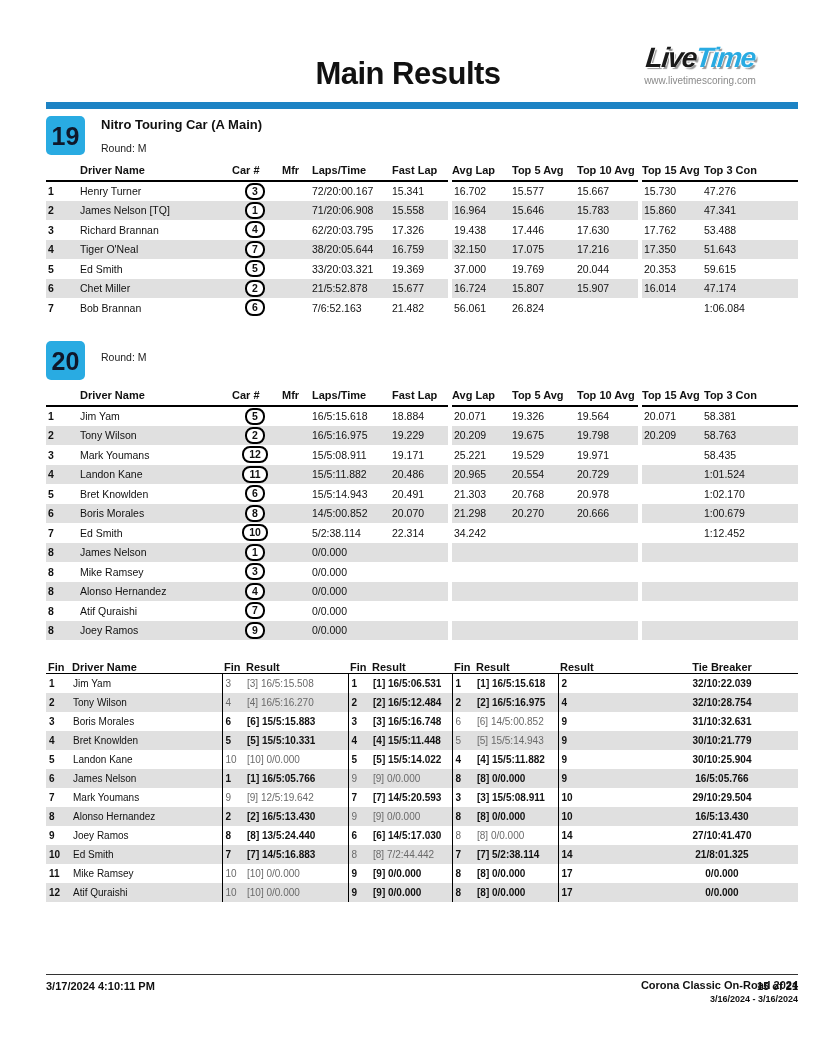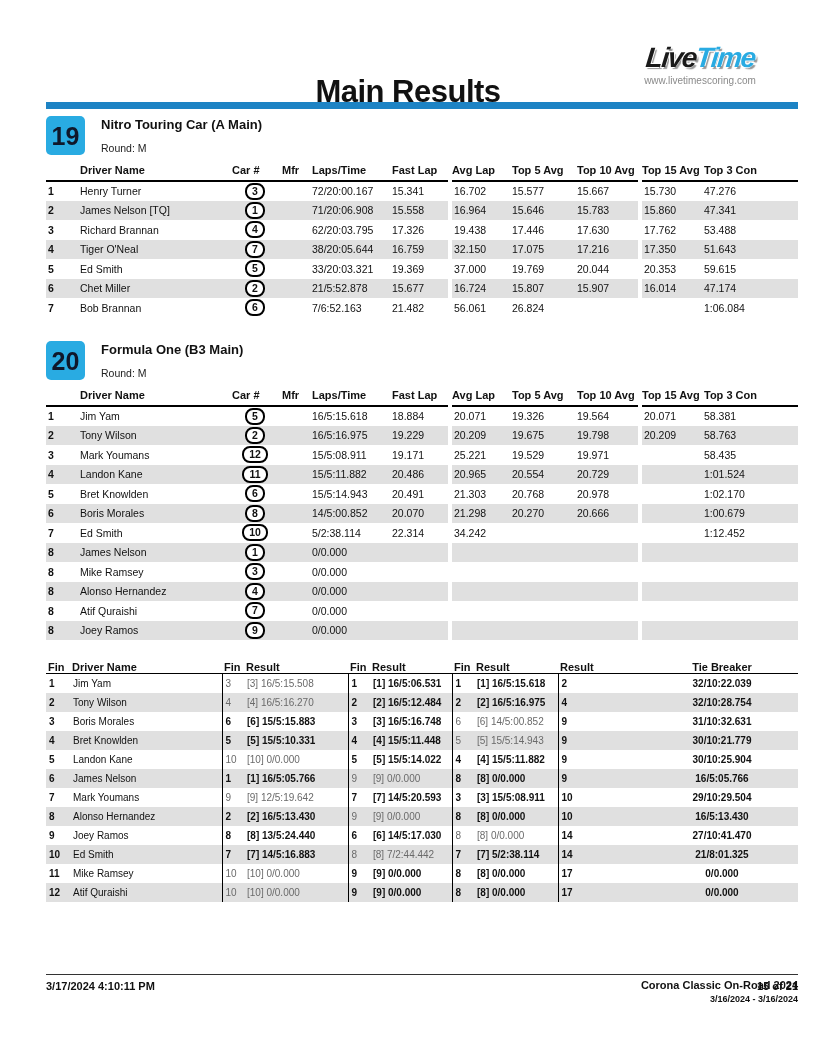--- a/index.html
+++ b/index.html
@@ -1,21 +1,21 @@
 <!DOCTYPE html>
 <html style="--accent: #1d83c4; --badge: #29abe2;"><head>
 <meta charset="utf-8">
 <style>
   * { margin:0; padding:0; box-sizing:border-box; }
   body { background:#fff; font-family:"Liberation Sans", sans-serif; color:#111; }
   .page { position:relative; width:816px; height:1056px; background:#fff; overflow:hidden; margin:0 auto; }
 
   
   .page-title { position:absolute; top:56px; left:0; right:0; text-align:center;
-                font-size:31px; font-weight:bold; letter-spacing:-0.5px;margin-top:18px; }
+                font-size:31px; font-weight:bold; letter-spacing:-0.5px; }
   .logo-wrap { position:absolute; top:42px; right:26px; width:180px; text-align:center; }
   .logo { font-style:italic; font-weight:bold; font-size:28px; letter-spacing:-1.5px;
           transform:skewX(-6deg); display:inline-block;
           text-shadow:-1px -1px 0 #fff, 1px -1px 0 #fff, -1px 1px 0 #fff, 2px 2px 1px #999; }
   .logo-live { color:#1a1a1a; }
   .logo-time { color:var(--badge, #29abe2); }
   .logo-url { font-size:10px; color:#8a8a8a; margin-top:1px; }
   .top-bar { position:absolute; top:102px; left:46px; width:752px; height:7px; background:var(--accent,#1d83c4); }
 
   
@@ -211,21 +211,20 @@
           <td class="c-top10"></td>
           <td class="c-top15 gapL"></td>
           <td class="c-top3">1:06.084</td>
         </tr>
       </tbody>
   </table>
 
   <div class="section sec-20">
     <div class="sec-badge">20</div>
     <div class="sec-text">
-      <div class="sec-title">Formula One (B3 Main)</div>
       <div class="sec-round">Round: M</div>
     </div>
   </div>
 
   <table class="main-table tbl-20">
     <colgroup>
       <col style="width:32px">
         <col style="width:152px">
         <col style="width:50px">
         <col style="width:30px">

